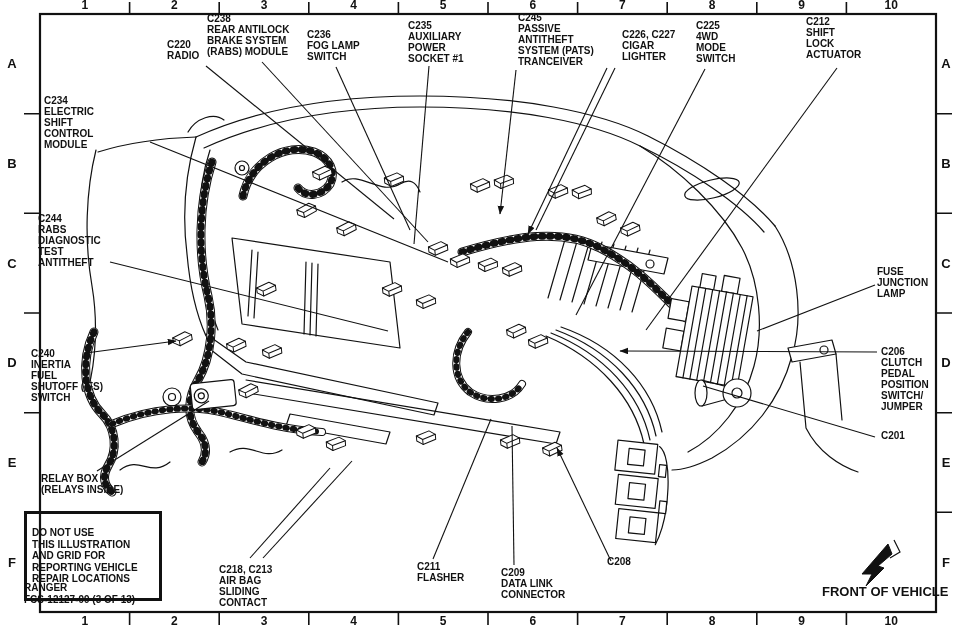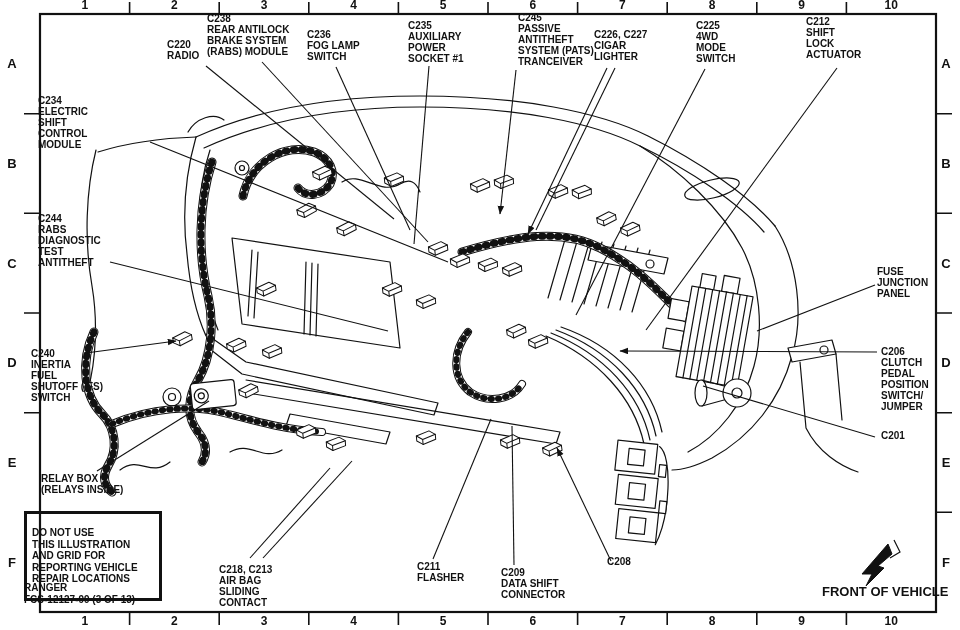--- a/index.html
+++ b/index.html
@@ -193,21 +193,21 @@
     <line x1="877" y1="352" x2="620" y2="351" marker-end="url(#arr)"></line>
     <line x1="875" y1="437" x2="703" y2="386"></line>
   </g>
 
   <g transform="translate(844,534)">
     <path d="M44,10 L18,40 L28,40 L22,52 L40,34 L34,32 L48,20 Z" fill="#111" stroke="#111" stroke-width="1"></path>
     <path d="M50,6 L56,18 L46,24" fill="none" stroke="#111" stroke-width="1.2"></path>
   </g>
 </svg>
 
-<div class="lb" style="left:38px;top:95px">C234
+<div class="lb" style="left:44px;top:95px">C234
 ELECTRIC
 SHIFT
 CONTROL
 MODULE</div>
 <div class="lb" style="left:167px;top:39px">C220
 RADIO</div>
 <div class="lb" style="left:207px;top:13px">C238
 REAR ANTILOCK
 BRAKE SYSTEM
 (RABS) MODULE</div>
@@ -216,21 +216,21 @@
 SWITCH</div>
 <div class="lb" style="left:408px;top:20px">C235
 AUXILIARY
 POWER
 SOCKET #1</div>
 <div class="lb" style="left:518px;top:12px">C245
 PASSIVE
 ANTITHEFT
 SYSTEM (PATS)
 TRANCEIVER</div>
-<div class="lb" style="left:594px;top:29px">C226, C227
+<div class="lb" style="left:622px;top:29px">C226, C227
 CIGAR
 LIGHTER</div>
 <div class="lb" style="left:696px;top:20px">C225
 4WD
 MODE
 SWITCH</div>
 <div class="lb" style="left:806px;top:16px">C212
 SHIFT
 LOCK
 ACTUATOR</div>
@@ -246,26 +246,26 @@
 SWITCH</div>
 <div class="lb" style="left:41px;top:473px">RELAY BOX
 (RELAYS INSIDE)</div>
 <div class="lb" style="left:219px;top:564px">C218, C213
 AIR BAG
 SLIDING
 CONTACT</div>
 <div class="lb" style="left:417px;top:561px">C211
 FLASHER</div>
 <div class="lb" style="left:501px;top:567px">C209
-DATA SHIFT
+DATA LINK
 CONNECTOR</div>
 <div class="lb" style="left:607px;top:556px">C208</div>
 <div class="lb" style="left:877px;top:266px">FUSE
 JUNCTION
-PANEL</div>
+LAMP</div>
 <div class="lb" style="left:881px;top:346px">C206
 CLUTCH
 PEDAL
 POSITION
 SWITCH/
 JUMPER</div>
 <div class="lb" style="left:881px;top:430px">C201</div>
 
 <div id="warning">DO NOT USE
 THIS ILLUSTRATION

